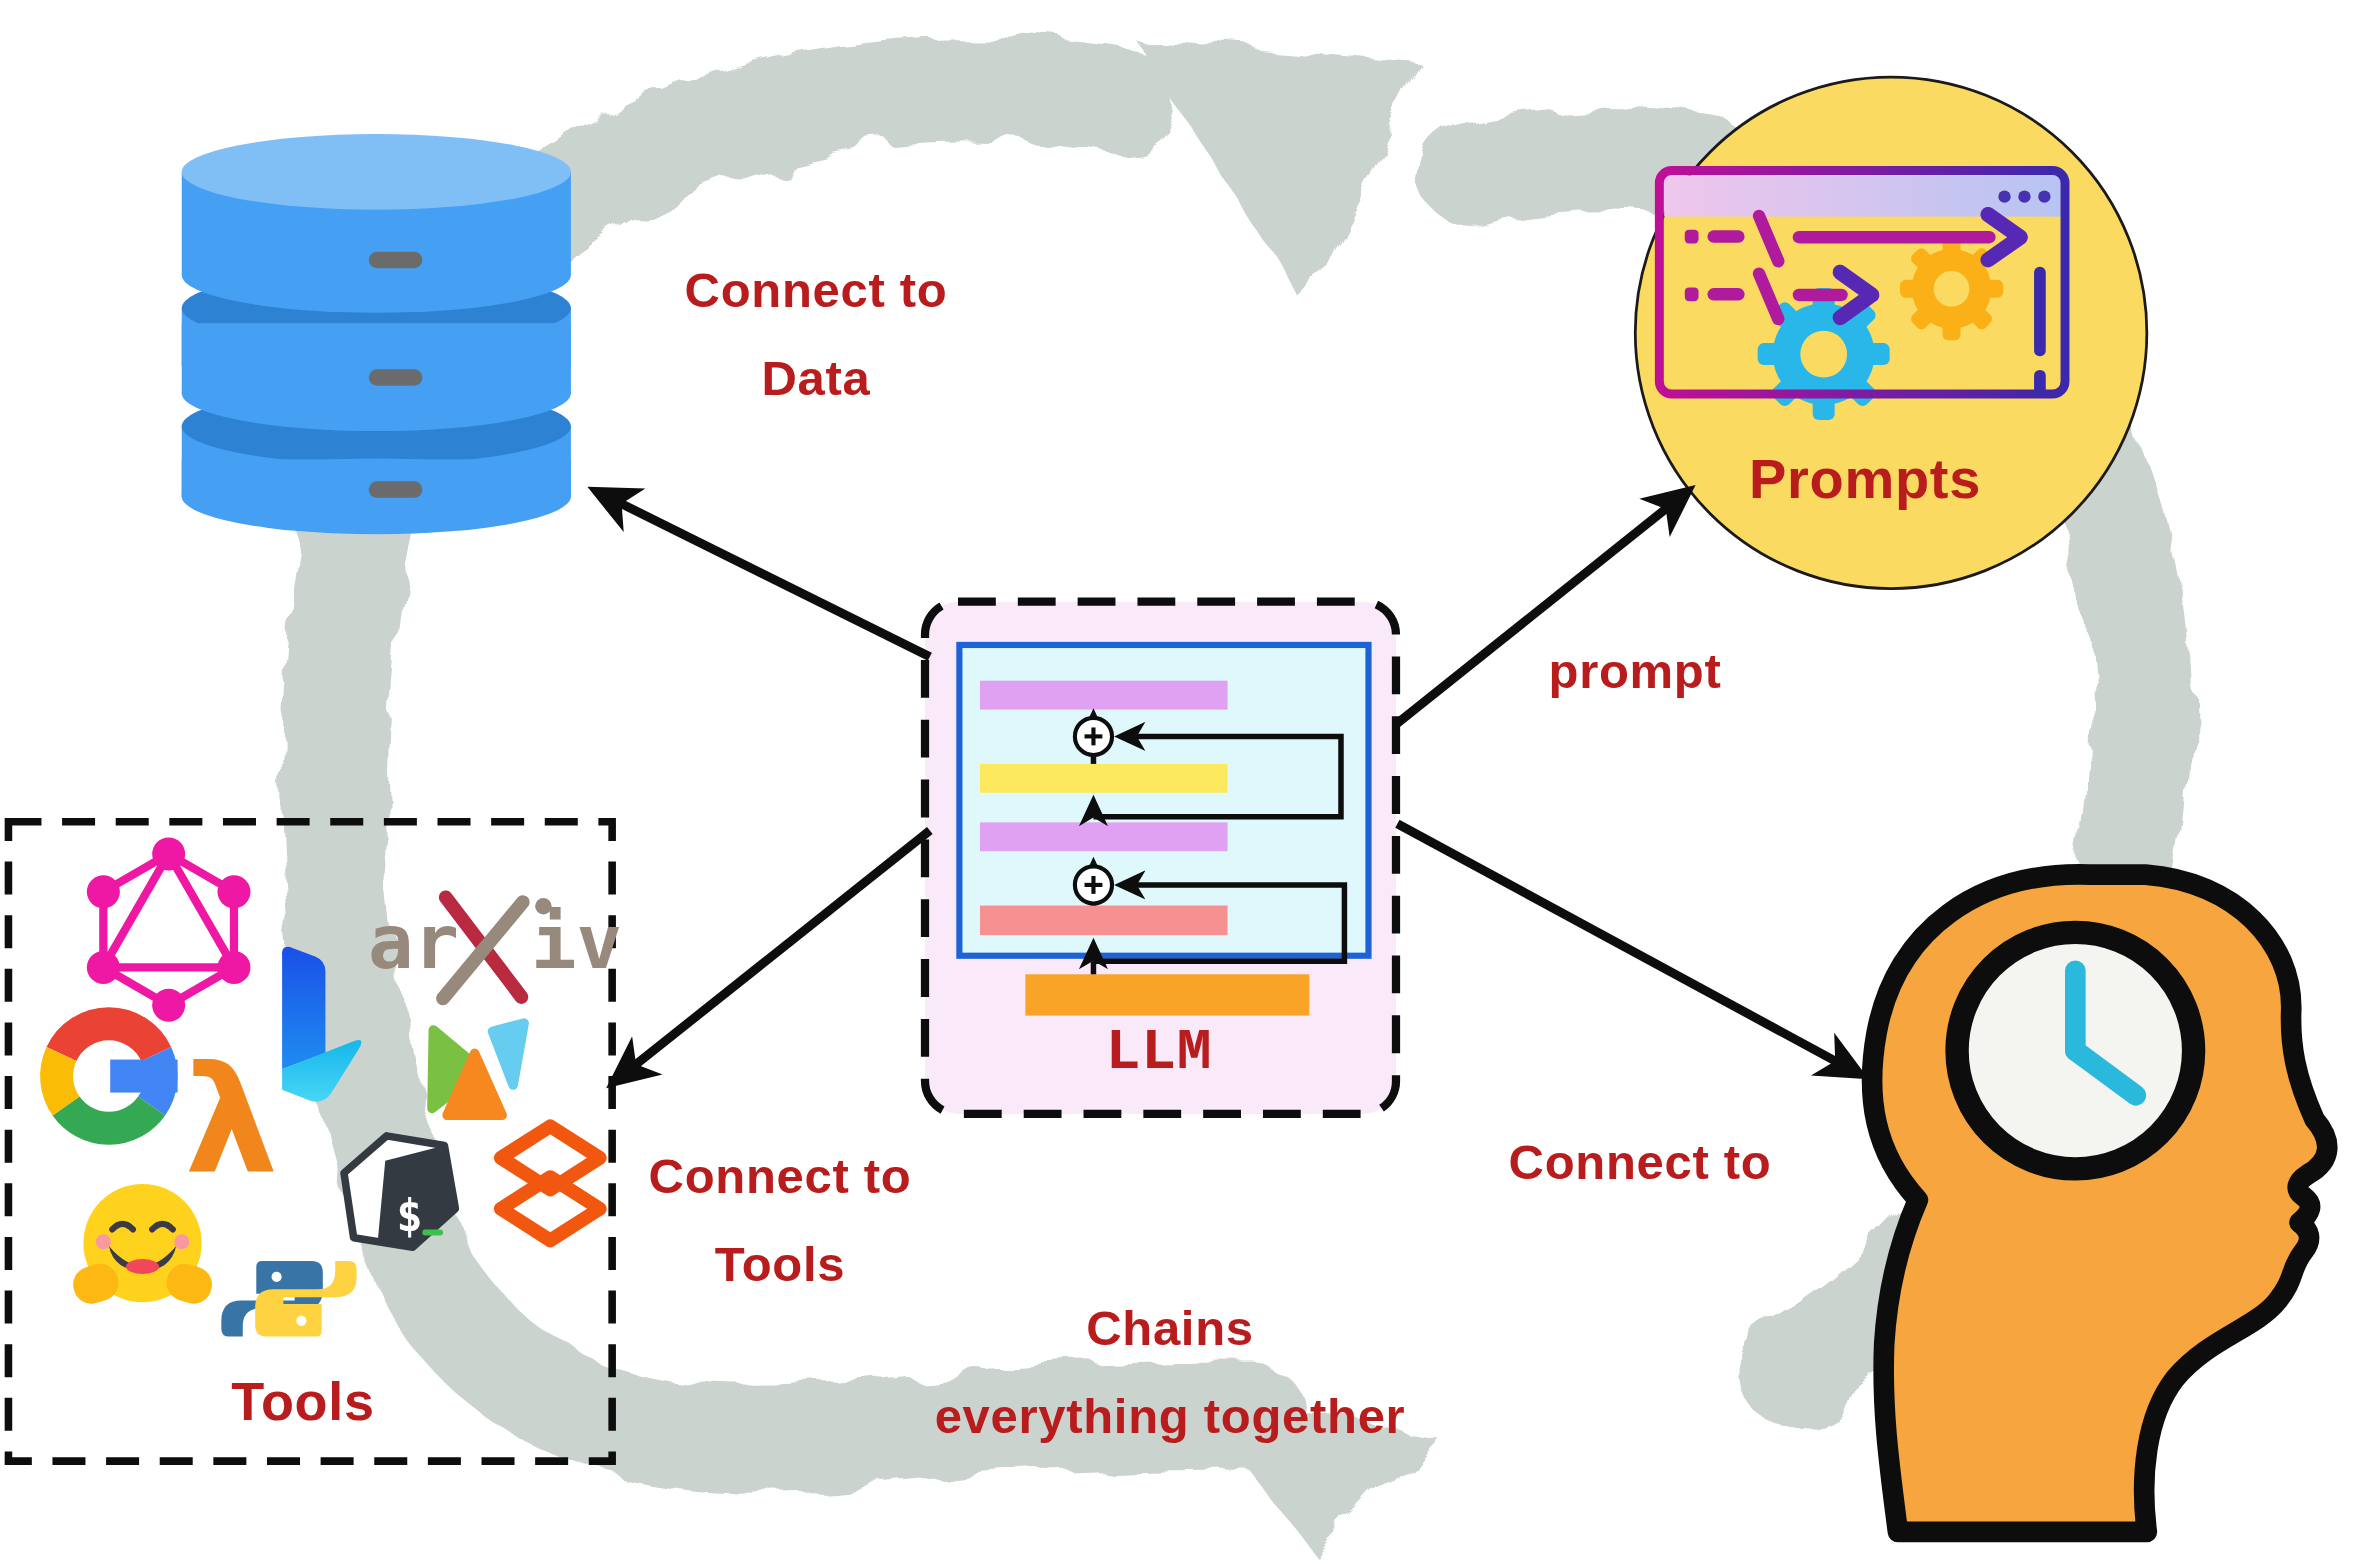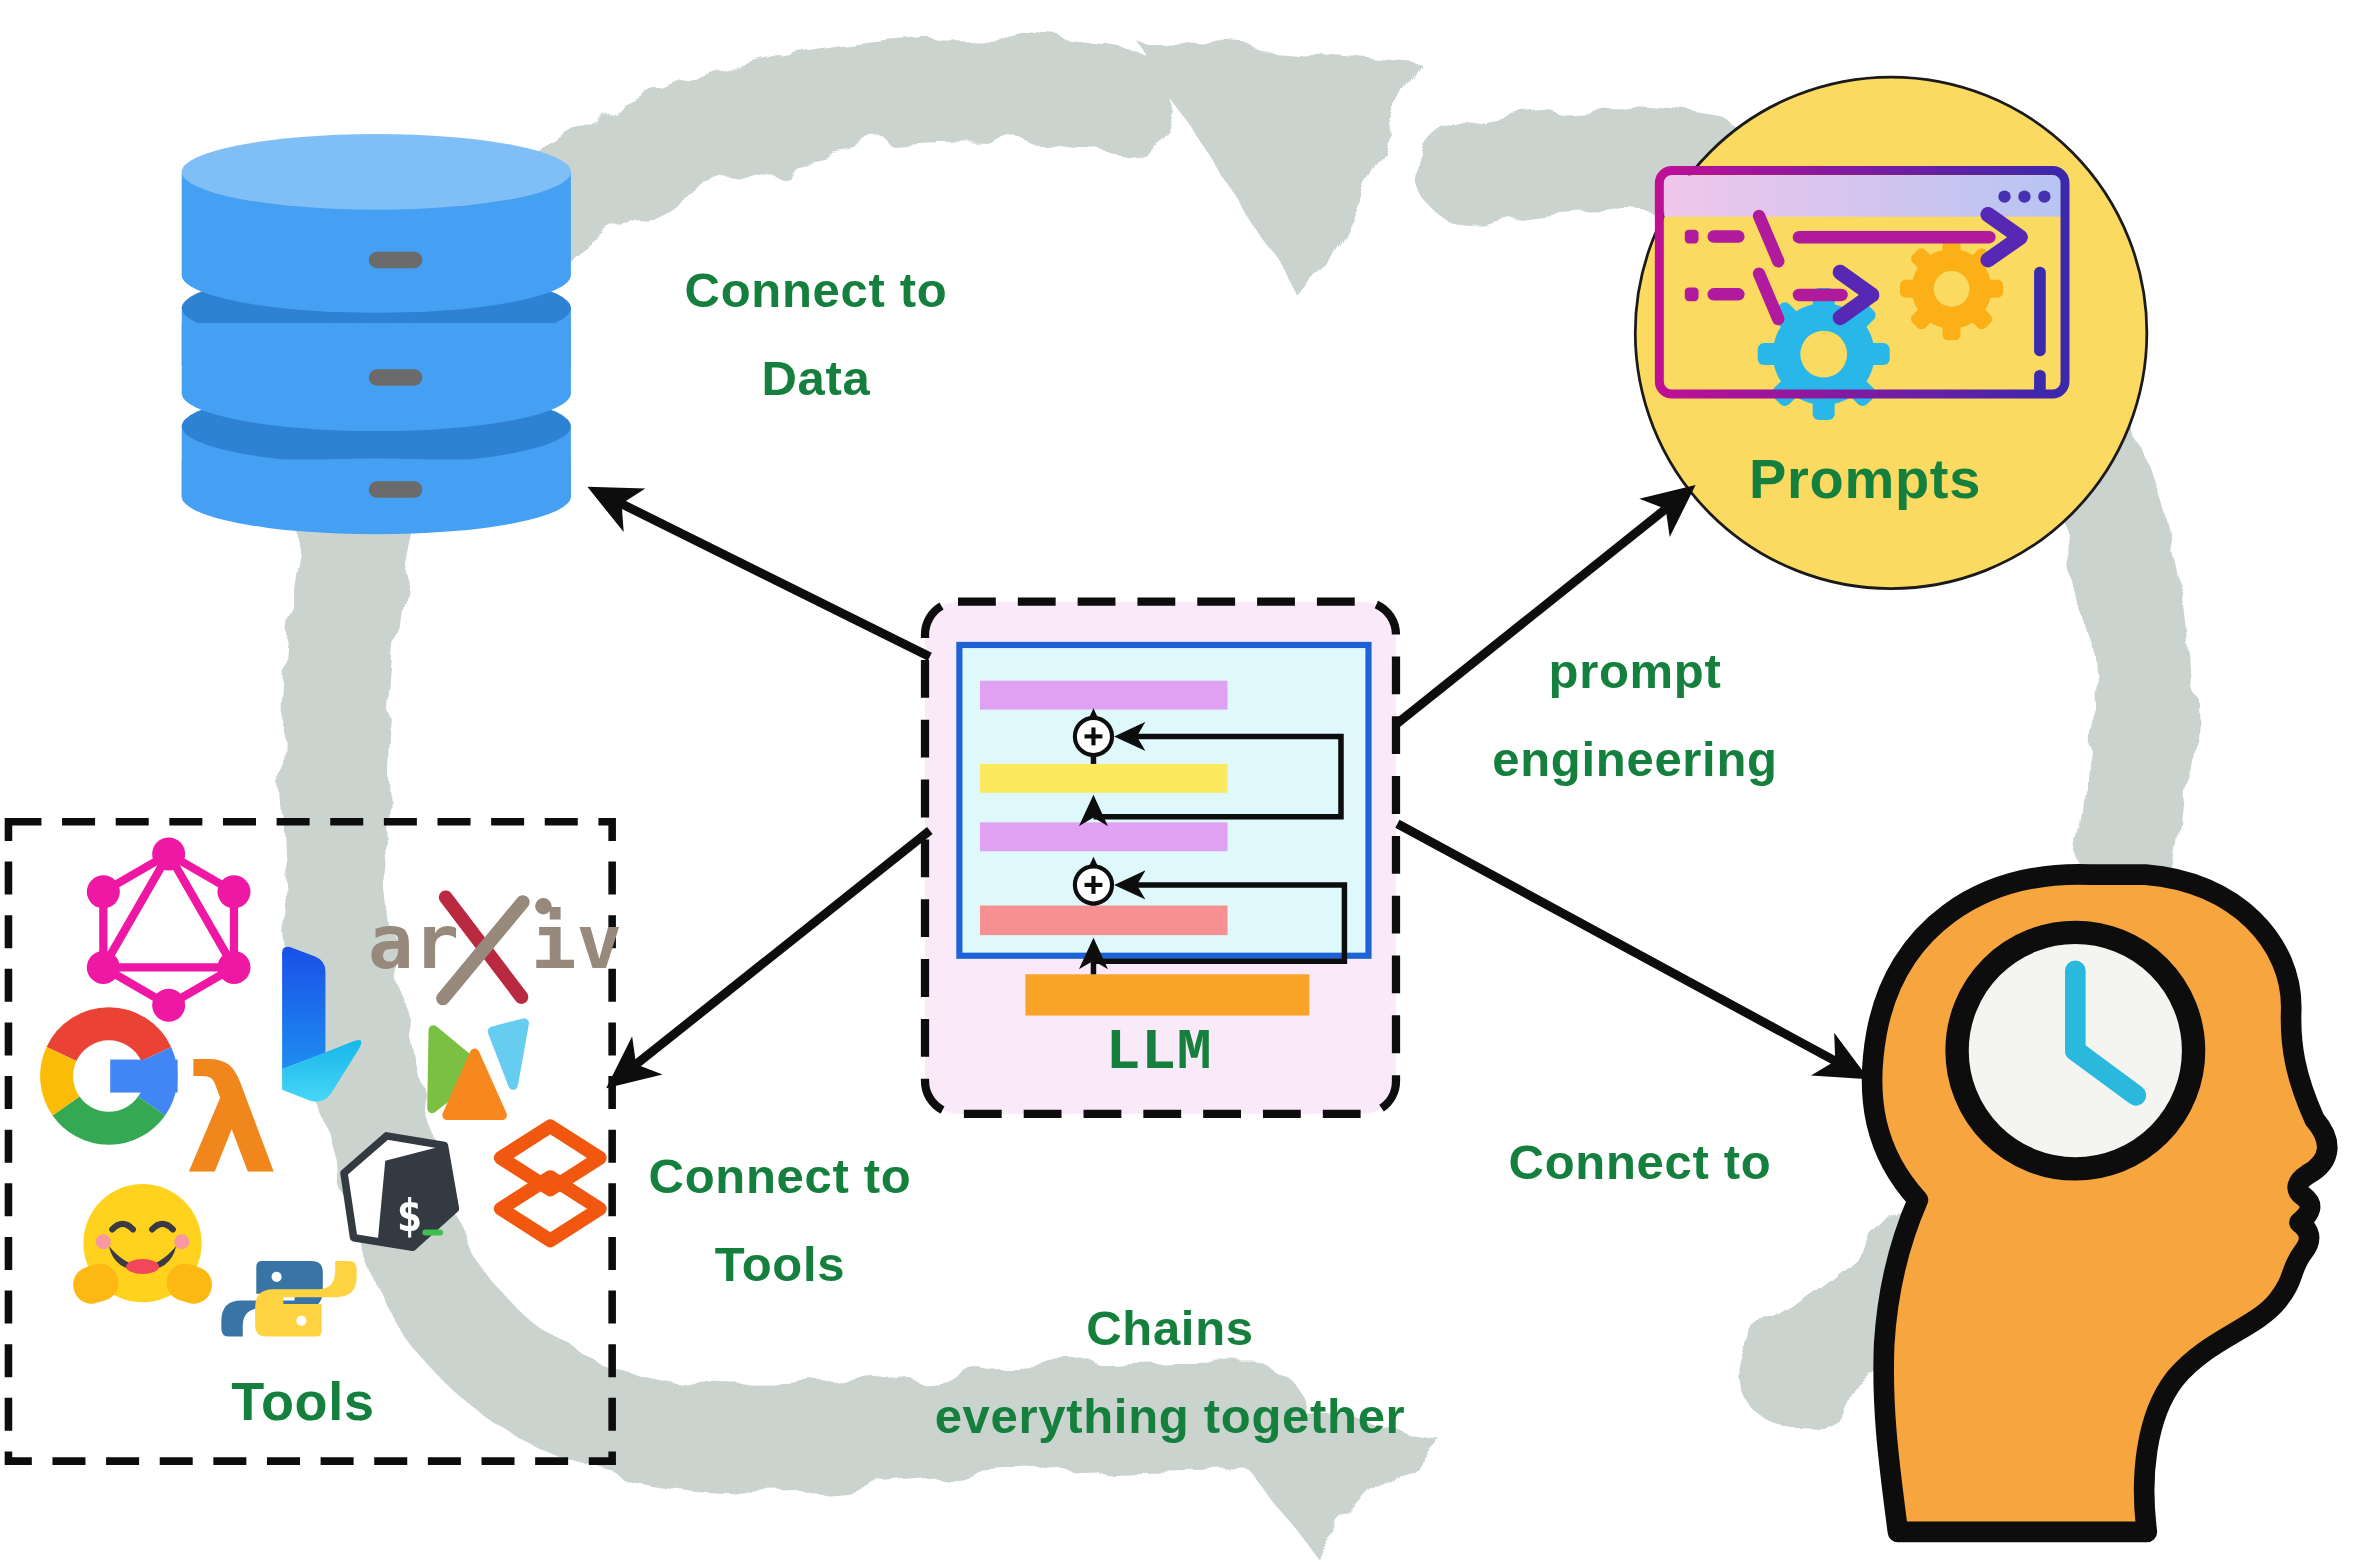--- a/index.html
+++ b/index.html
@@ -1,19 +1,19 @@
 <!DOCTYPE html>
 <html style="font-size:11px"><head>
 <meta charset="utf-8">
 <style>
   html,body{margin:0;padding:0;background:#ffffff;}
   body{width:2354px;height:1567px;overflow:hidden;font-family:"Liberation Sans",sans-serif;}
   .stage{position:relative;width:2354px;height:1567px;background:#ffffff;}
   svg.scene{position:absolute;left:0;top:0;}
-  .lbl{position:absolute;transform:translateX(-50%);text-align:center;font-weight:700;color:#15803d;
+  .lbl{position:absolute;transform:translateX(-50%);text-align:center;font-weight:700;color:#b91c1c;
        font-size:49px;line-height:88px;white-space:nowrap;letter-spacing:0.7px;}
   .lbl.centered{transform:translate(-50%,-50%);line-height:1;}
   #lbl-llm{font-size:58px;font-family:Liberation Mono, monospace;}
   #lbl-tools{font-size:54px;}
   #lbl-prompts{font-size:56px;}
 </style>
 </head>
 <body>
 
 <div class="stage">
@@ -290,21 +290,20 @@
   </g>
 </svg>
 
 <div class="lbl" id="lbl-data" style="left:816px;top:246px;">
   <div>Connect to</div>
   <div>Data</div>
 </div>
 
 <div class="lbl" id="lbl-automate" style="left:1635px;top:627px;">
   <div>prompt</div>
-  <div>engineering</div>
 </div>
 
 <div class="lbl" id="lbl-ctools" style="left:780px;top:1132px;">
   <div>Connect to</div>
   <div>Tools</div>
 </div>
 
 <div class="lbl" id="lbl-cmem" style="left:1640px;top:1118px;">
   <div>Connect to</div>
 </div>

